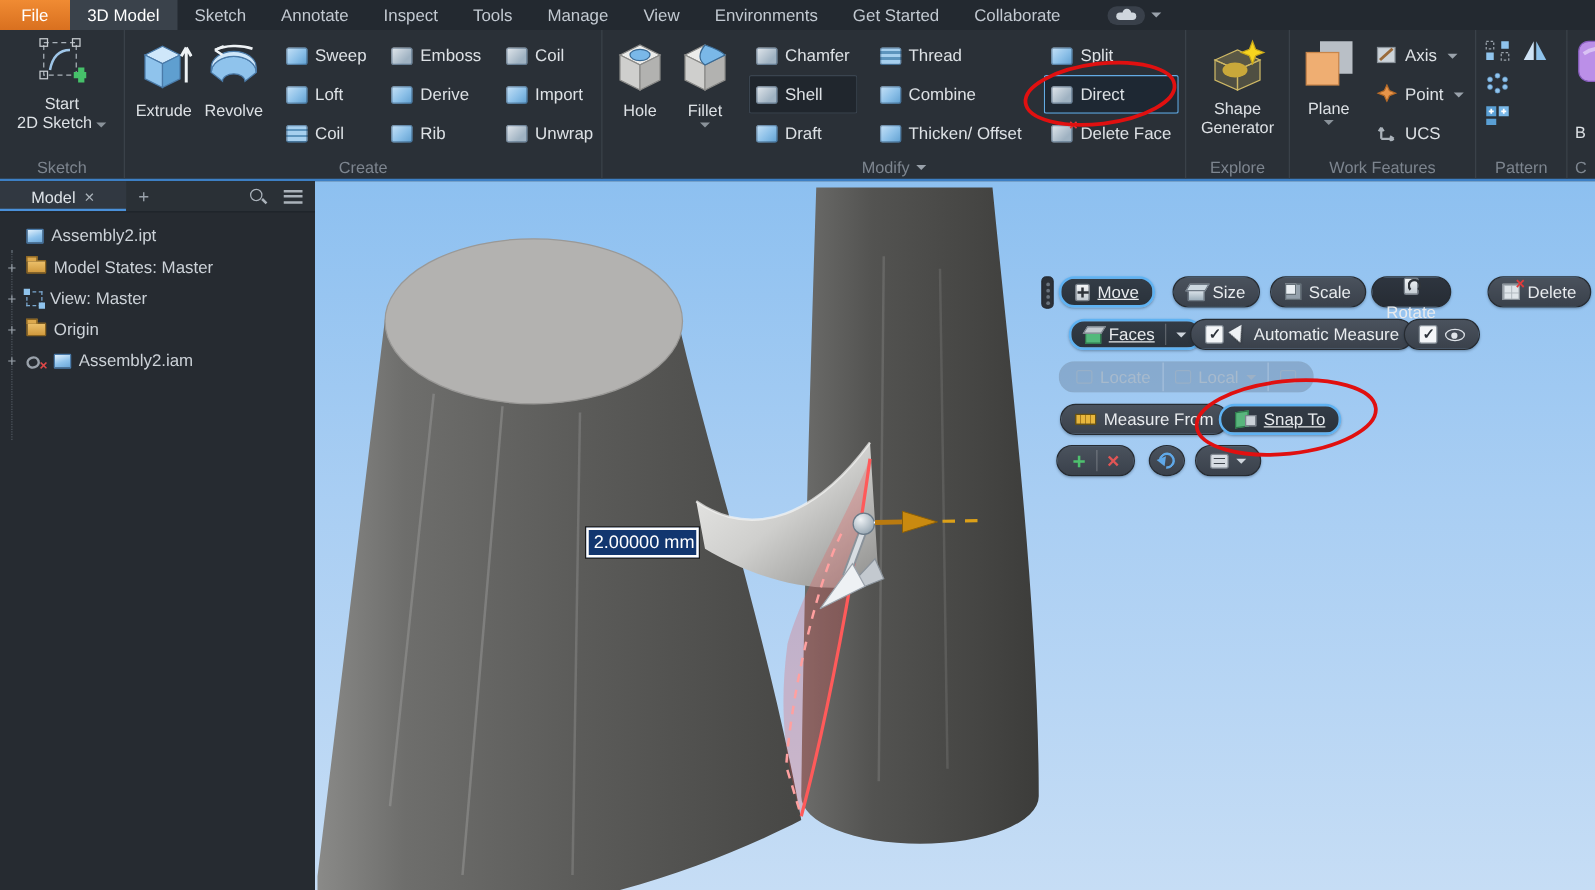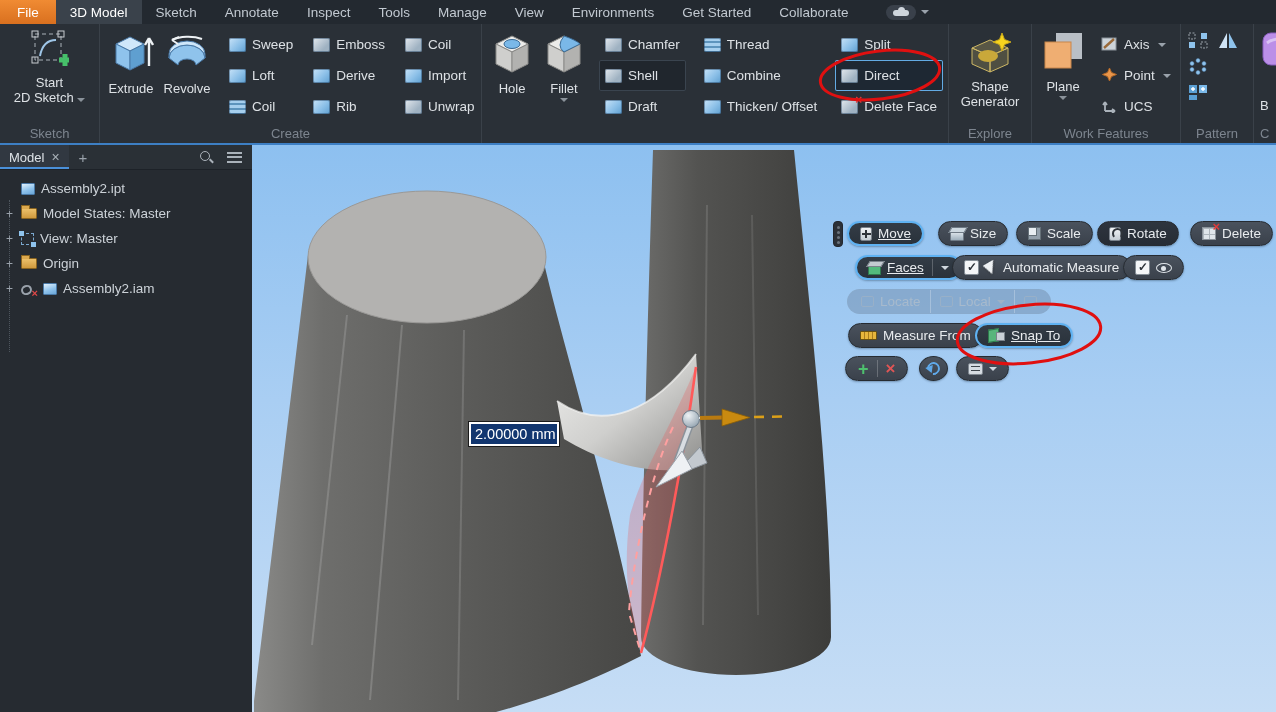--- a/index.html
+++ b/index.html
@@ -43,21 +43,21 @@
   .rsi-thread{background:repeating-linear-gradient(#a6cfee 0 3px,#5d94bd 3px 5px);}
   .rsi-gray{background:linear-gradient(135deg,#e4e9ee,#9fb2c2 70%);}
   .rsi-redx::after{content:"×";position:absolute;right:-4px;top:-7px;color:#e03a3a;
        font-weight:bold;font-size:12px;}
   .ri-caret{margin-left:2px;}
 
   
   .panel{position:absolute;left:0;top:145px;width:252px;bottom:0;background:#262b31;color:#ccd2d8;}
   .ptabbar{height:25px;background:#2a3036;display:flex;align-items:center;font-size:13px;
            border-bottom:1px solid #1d2228;}
-  .ptab{display:flex;align-items:center;gap:7px;padding:0 9px;height:100%;background:#313841;
+  .ptab{display:flex;align-items:center;gap:7px;padding:0 25px;height:100%;background:#313841;
         box-shadow:inset 0 -2px 0 #4a90d9;color:#dde2e7;cursor:pointer;}
   .i-close::before{content:"×";color:#aab2ba;font-size:14px;}
   .i-plustab::before{content:"+";color:#9aa2ab;font-size:15px;}
   .ptab-plus{padding:0 10px;cursor:pointer;}
   .ptab-sp{flex:1;}
   .i-search{width:14px;height:14px;position:relative;margin-right:14px;cursor:pointer;}
   .i-search::before{content:"";position:absolute;left:1px;top:1px;width:8px;height:8px;
       border:1.6px solid #aab2ba;border-radius:50%;}
   .i-search::after{content:"";position:absolute;left:10px;top:10px;width:5px;height:1.8px;
       background:#aab2ba;transform:rotate(45deg);}
@@ -99,21 +99,21 @@
   .dim-box{position:absolute;left:217px;top:277px;width:90px;height:24px;background:#12366f;
            border:2px solid #ffffff;box-shadow:0 0 0 1px #1a1a1a;color:#fff;font-size:14.5px;
            line-height:20px;padding-left:4px;cursor:text;white-space:nowrap;}
 
   
   .mtb{position:absolute;height:25px;border-radius:13px;display:flex;align-items:center;gap:6px;
        padding:0 11px;font-size:13.5px;color:#e8ebee;cursor:pointer;
        background:linear-gradient(#4a525d,#3a414b);border:1px solid #262b31;
        box-shadow:0 1px 2px rgba(20,40,60,.35);white-space:nowrap;}
   .mtb.on{border:2px solid #5fb2f2;background:linear-gradient(#333c46,#2a323b);text-decoration:underline;}
-  .mtb.pressed{background:linear-gradient(#2e353f,#262c34);}
+  .mtb.pressed{background:linear-gradient(#2e353f,#262c34);flex-direction:column;}
   .grip{position:absolute;width:10px;height:26px;background:#2c3138;border-radius:4px;
         border:1px solid #232830;}
   .grip::after{content:"";position:absolute;left:3px;top:4px;width:3px;height:3px;border-radius:50%;
         background:#6a737d;box-shadow:0 5px 0 #6a737d,0 10px 0 #6a737d,0 15px 0 #6a737d;}
   .mtb .vsep{width:1px;height:17px;background:rgba(255,255,255,.22);margin:0 2px;}
   .mtb-disabled{position:absolute;height:25px;border-radius:13px;display:flex;align-items:center;
        background:rgba(116,146,178,.55);color:#a7bacd;font-size:13.5px;padding:0 4px;
        border:1px solid rgba(140,170,200,.4);white-space:nowrap;}
   .mtb-disabled .seg{display:flex;align-items:center;gap:6px;padding:0 9px;height:100%;}
   .mtb-disabled .seg + .seg{border-left:1px solid rgba(255,255,255,.25);}
@@ -353,20 +353,24 @@
           <div class="rsmall active-blue">
               <span class="rsi rsi-gray"></span>
               <span>Direct</span>
             </div>
           <div class="rsmall">
               <span class="rsi rsi-gray rsi-redx"></span>
               <span>Delete Face</span>
             </div>
         </div>
       </div>
+      <div class="rgroup-label">
+          <span>Modify</span>
+          <span class="caret-gray"></span>
+        </div>
     </div>
 
     <div class="rgroup" style="width:83px">
       <div class="rgroup-body" style="justify-content:center">
         <div class="rbig">
           <span>
             <svg width="52" height="46" viewBox="0 0 52 46">
               <polygon points="8,18 26,10 44,18 26,26" fill="rgba(230,205,110,.25)" stroke="#cdb765"></polygon>
               <polygon points="8,18 26,26 26,42 8,34" fill="rgba(230,205,110,.2)" stroke="#cdb765"></polygon>
               <polygon points="44,18 26,26 26,42 44,34" fill="rgba(230,205,110,.2)" stroke="#cdb765"></polygon>

